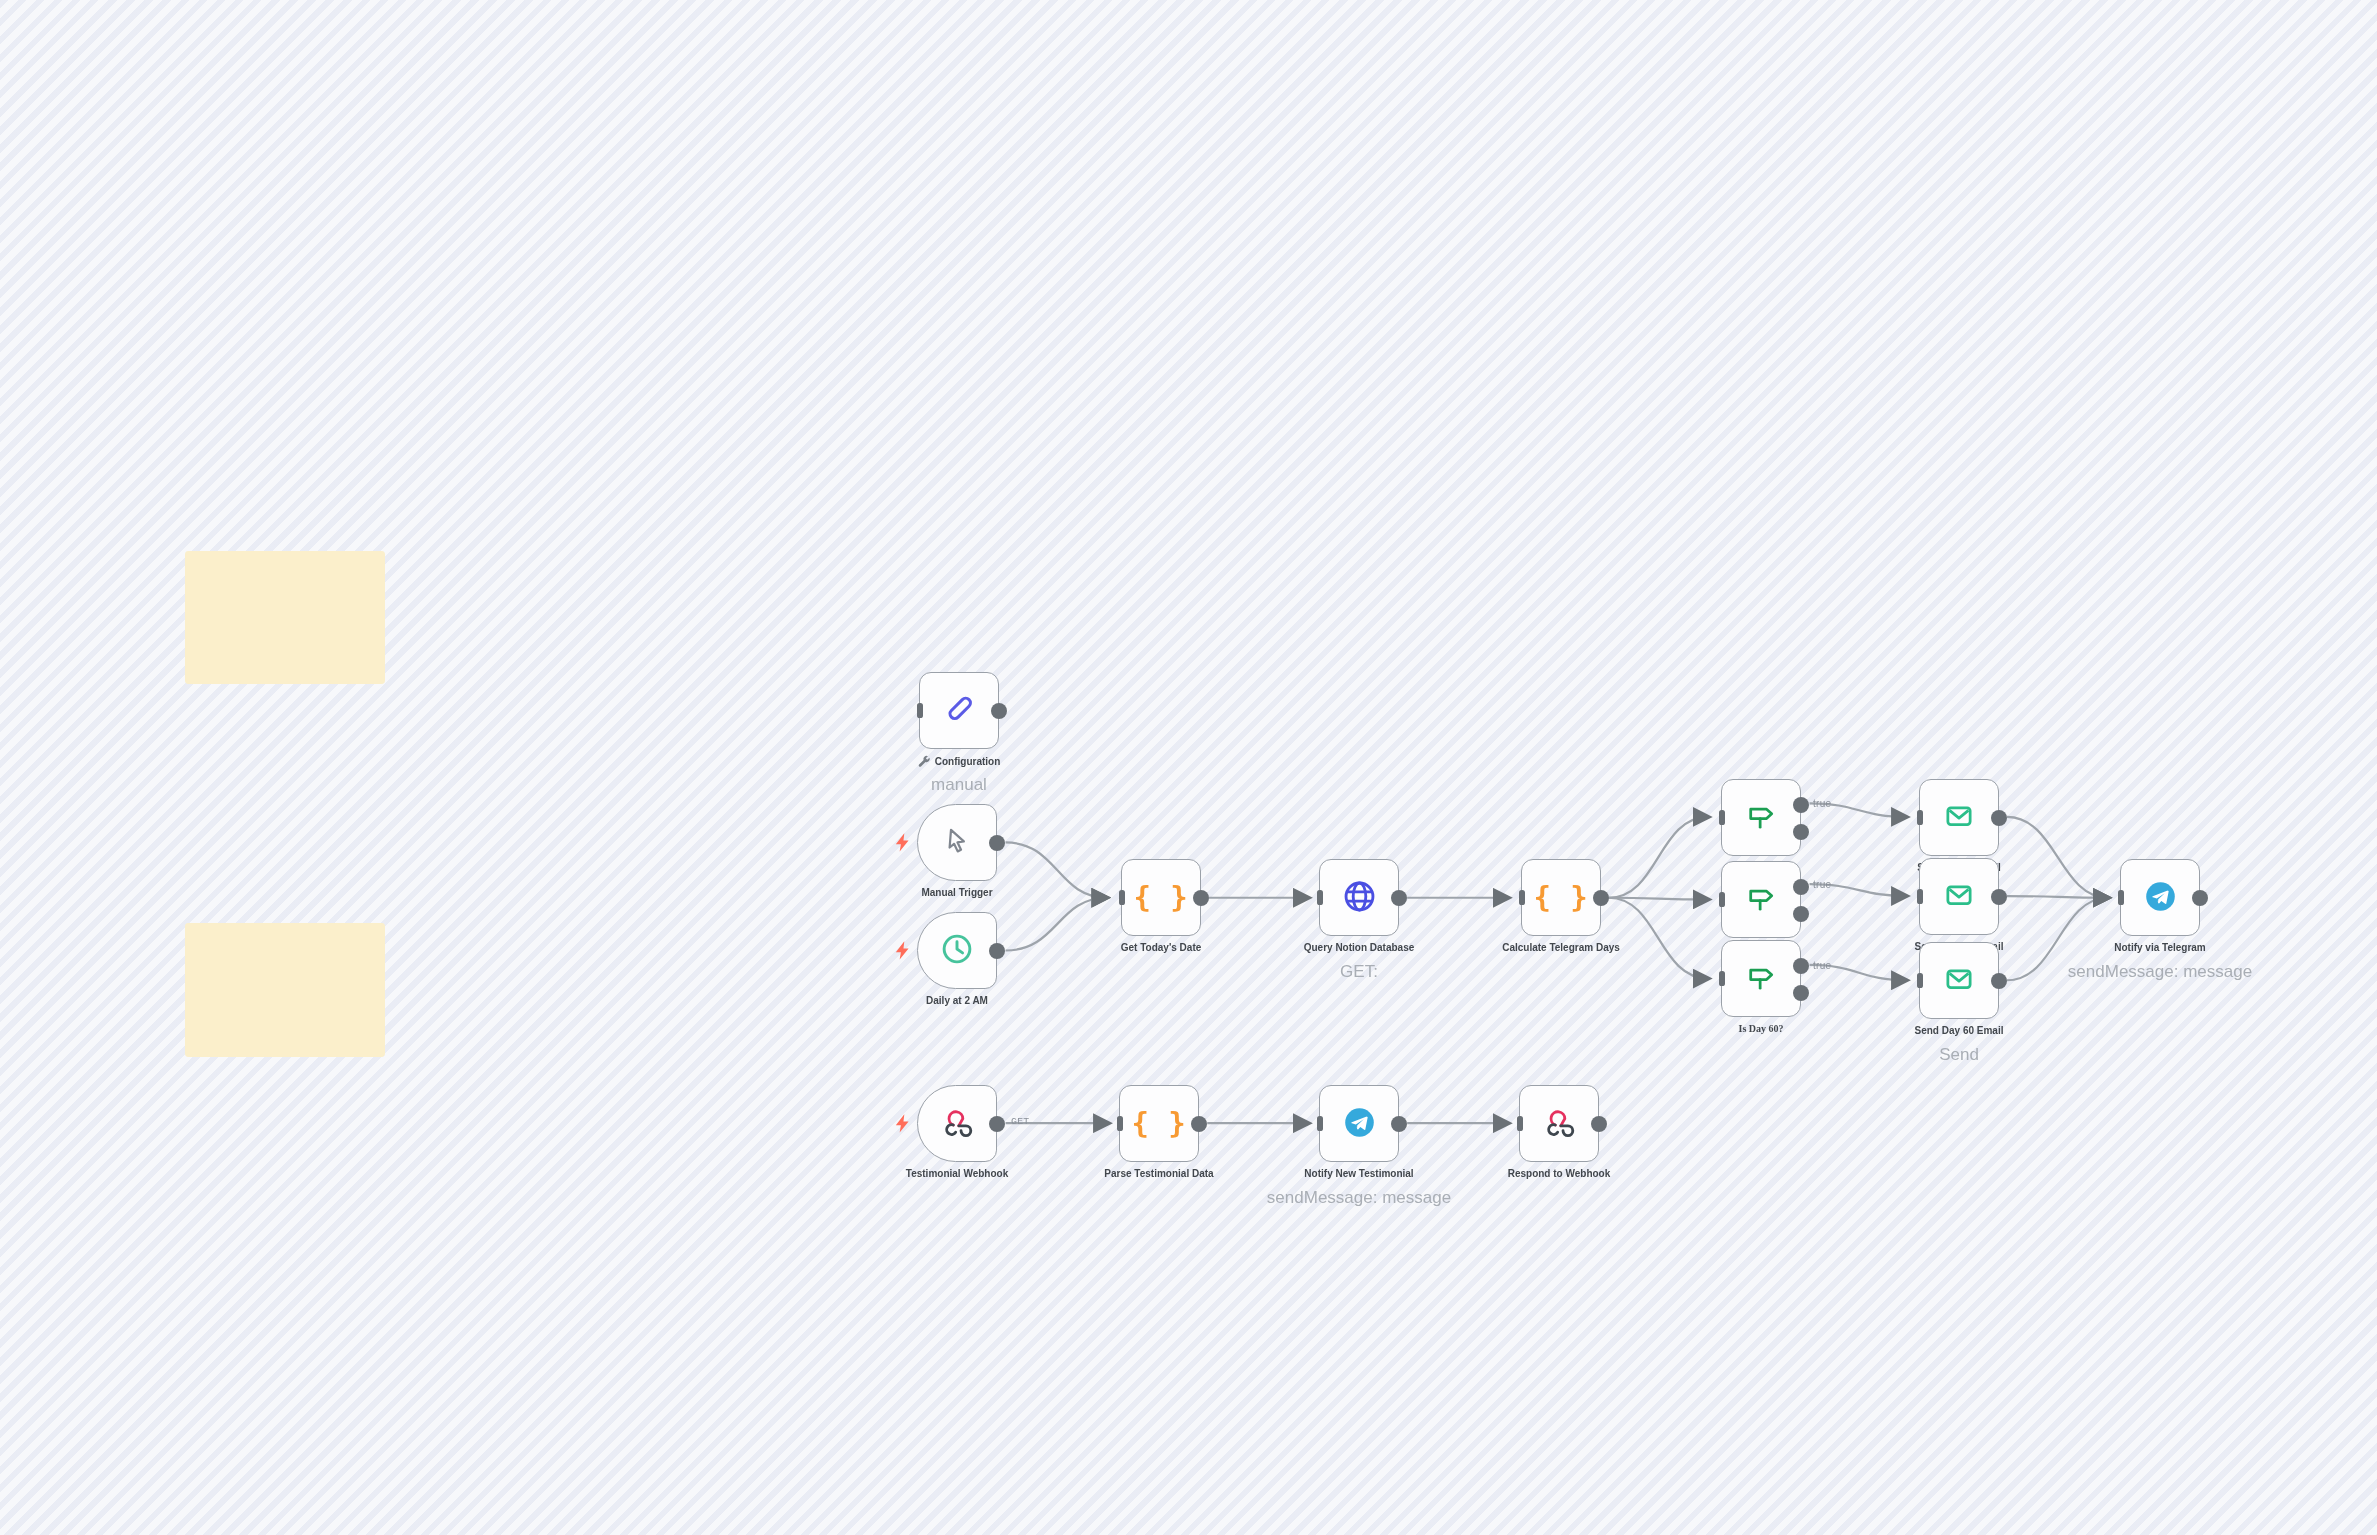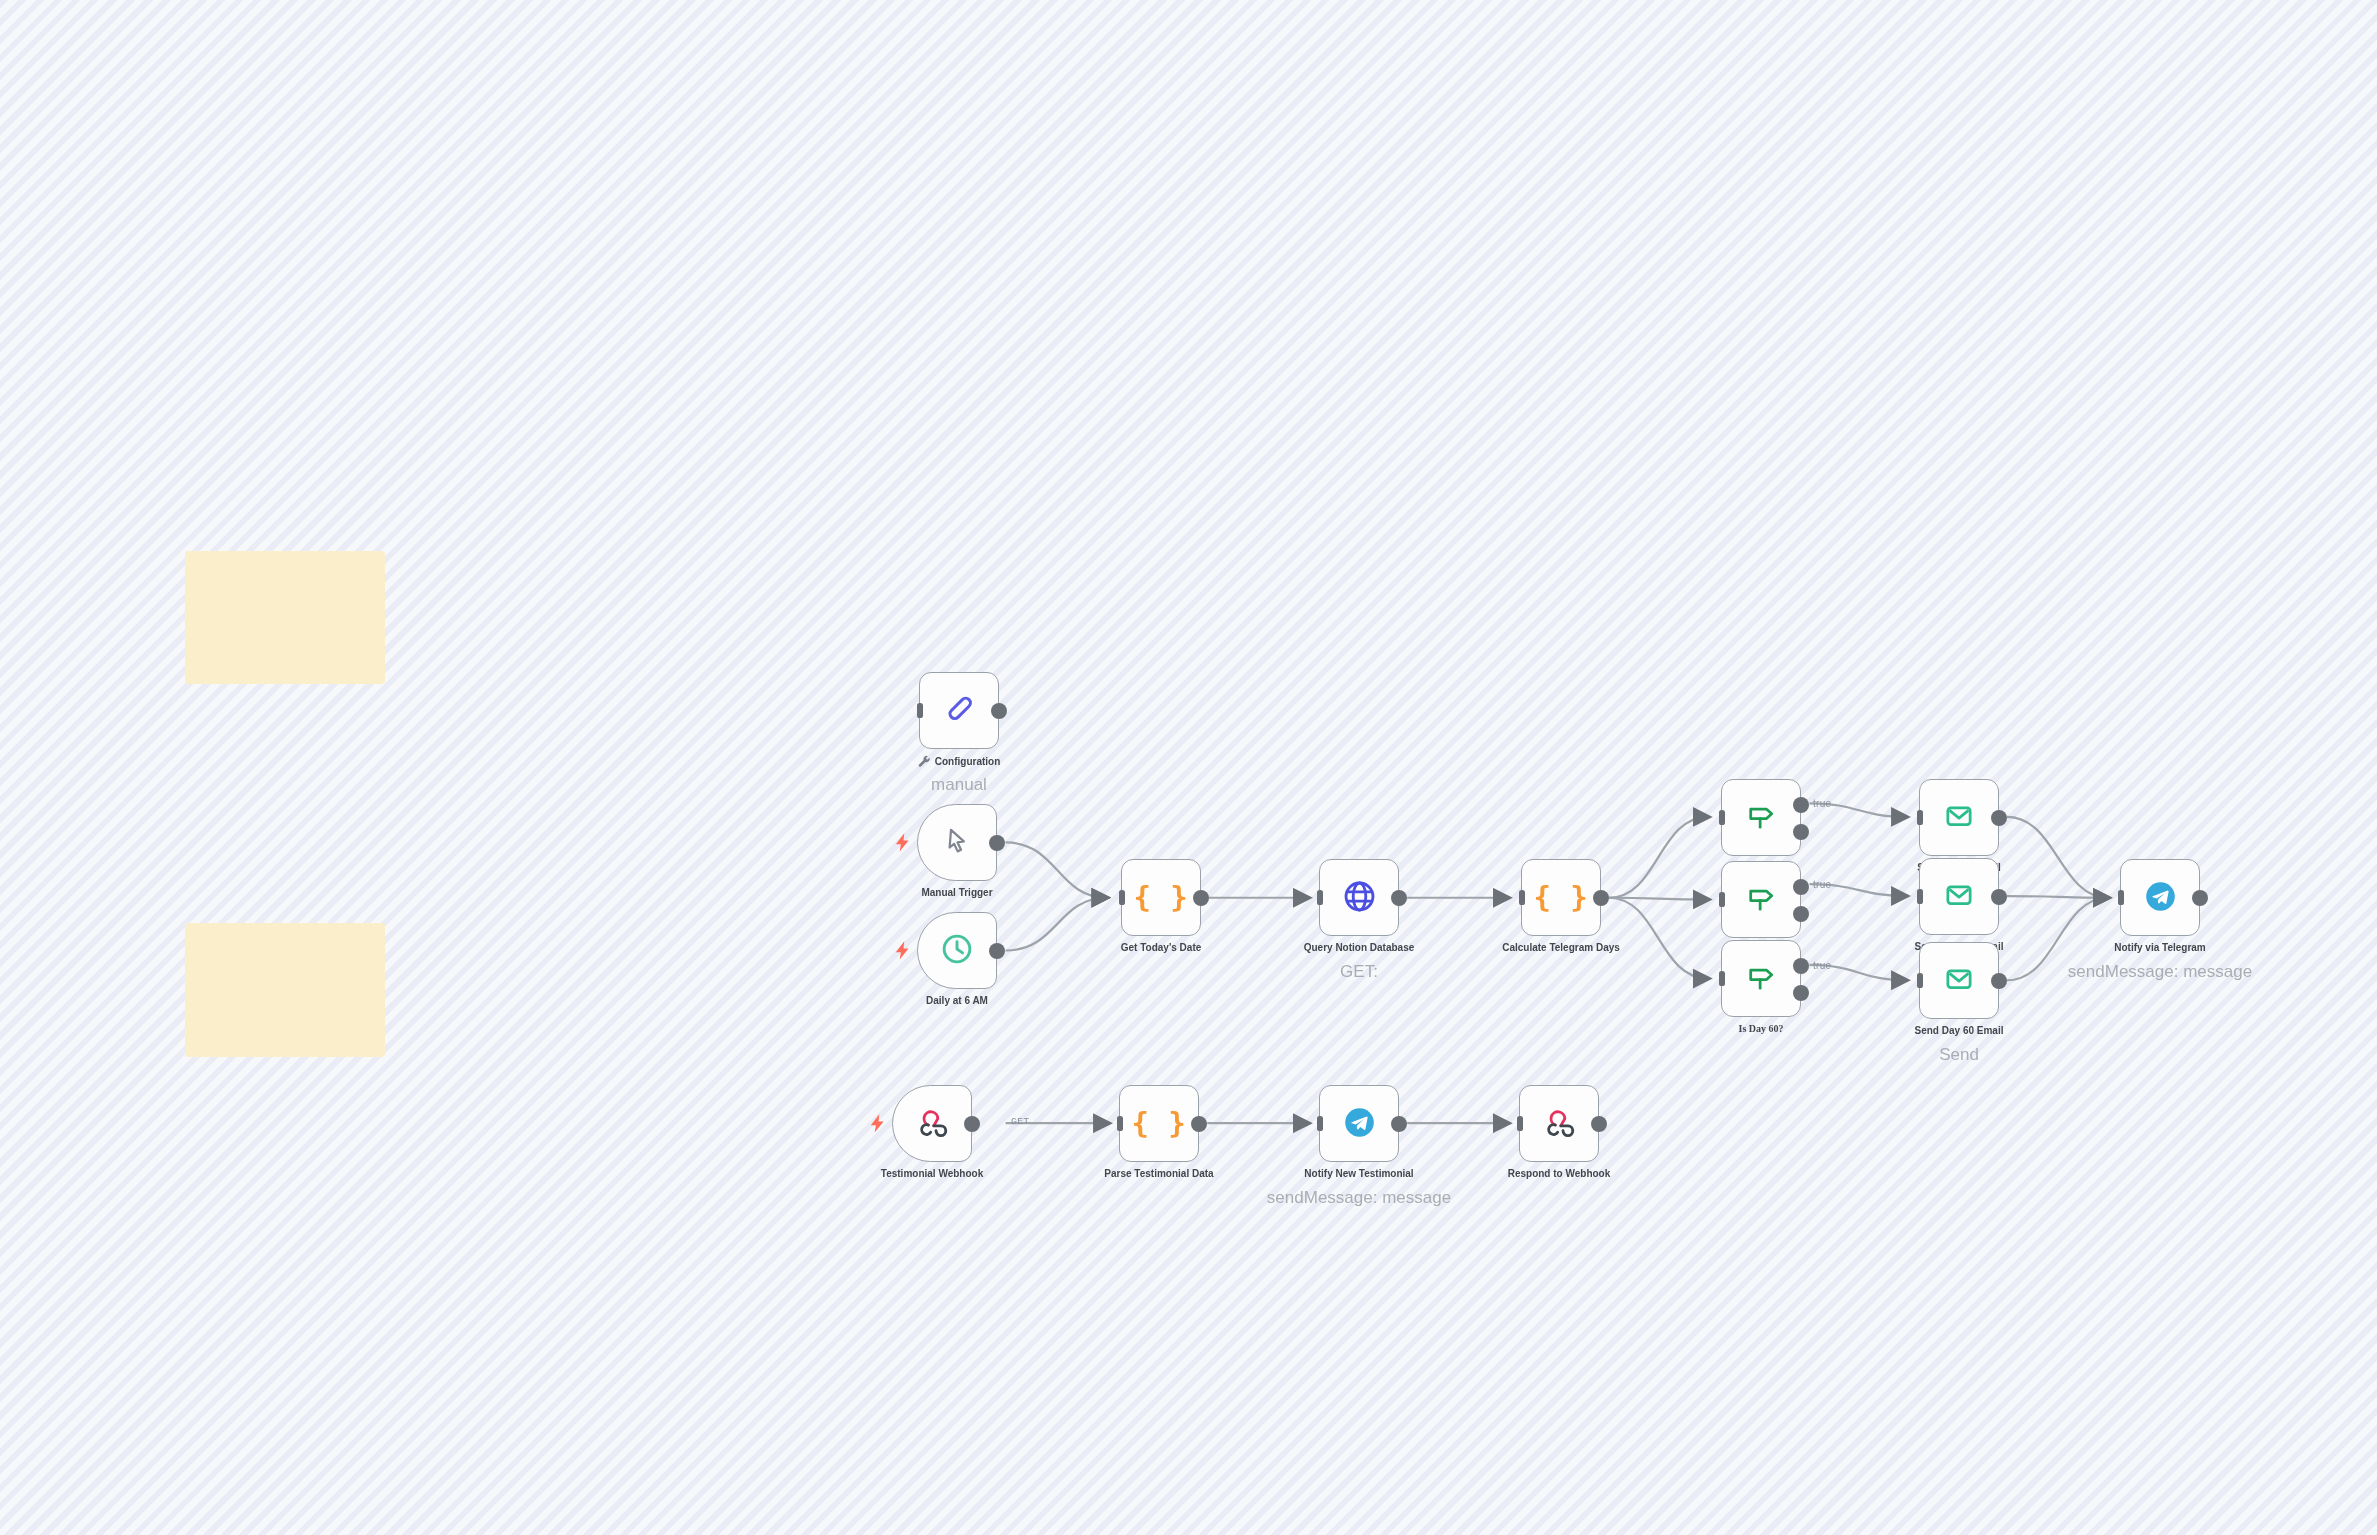--- a/index.html
+++ b/index.html
@@ -139,21 +139,21 @@
         <svg width="36" height="36" viewBox="0 0 42 42">
             <circle cx="21" cy="21" r="15" fill="none" stroke="#46C39C" stroke-width="3.4"></circle>
             <path d="M21 12.5 V21 L27.5 25.5" fill="none" stroke="#46C39C" stroke-width="3.4" stroke-linecap="round" stroke-linejoin="round"></path>
           </svg>
       </span>
       <span class="port-out"></span>
       <svg class="bolt" viewBox="0 0 24 24">
           <path d="M14.5 1.5 L4.5 14.5 h6 L9 23 L19.5 10 h-6 Z" fill="#FF6D5A"></path>
         </svg>
     </div>
-    <div class="node-label">Daily at 6 AM</div>
+    <div class="node-label">Daily at 2 AM</div>
   </div>
 
   <div class="node-group" style="left:1121px; top:859px;">
     <div class="node">
       <span class="braces">{ }</span>
       <span class="port-in"></span>
       <span class="port-out"></span>
     </div>
     <div class="node-label">Get Today's Date</div>
   </div>
@@ -281,21 +281,21 @@
             <path d="M30.5 14.8 L12.8 21.6 c-.7.3-.6 1.2.1 1.4 l4.7 1.5 1.7 5.3 c.2.6.9.7 1.3.3 l2.4-2.7 4.6 3.3 c.5.4 1.2.1 1.3-.5 l2.8-14 c.1-.7-.5-1.3-1.2-1.1 Z M17.6 24.5 l9.5-6.3 -7.7 7.2 -.3 3.2 Z" fill="#FFFFFF"></path>
           </svg>
       </span>
       <span class="port-in"></span>
       <span class="port-out"></span>
     </div>
     <div class="node-label">Notify via Telegram</div>
     <div class="node-sub">sendMessage: message</div>
   </div>
 
-  <div class="node-group" style="left:892px; top:1085px;">
+  <div class="node-group" style="left:917px; top:1085px;">
     <div class="node trigger">
       <span>
         <svg width="37" height="37" viewBox="0 0 44 44">
             <path d="M17 25 A8.2 8.2 0 1 1 28.3 17.5 L23.5 26" fill="none" stroke="#E5315F" stroke-width="3.4" stroke-linecap="round"></path>
             <path d="M23.5 26 H32 A5.8 5.8 0 1 1 26.2 31.8" fill="none" stroke="#3E464E" stroke-width="3.4" stroke-linecap="round"></path>
             <path d="M17 25 A5.8 5.8 0 1 0 19.8 33.5" fill="none" stroke="#3E464E" stroke-width="3.4" stroke-linecap="round"></path>
           </svg>
       </span>
       <span class="port-out"></span>
       <svg class="bolt" viewBox="0 0 24 24">

